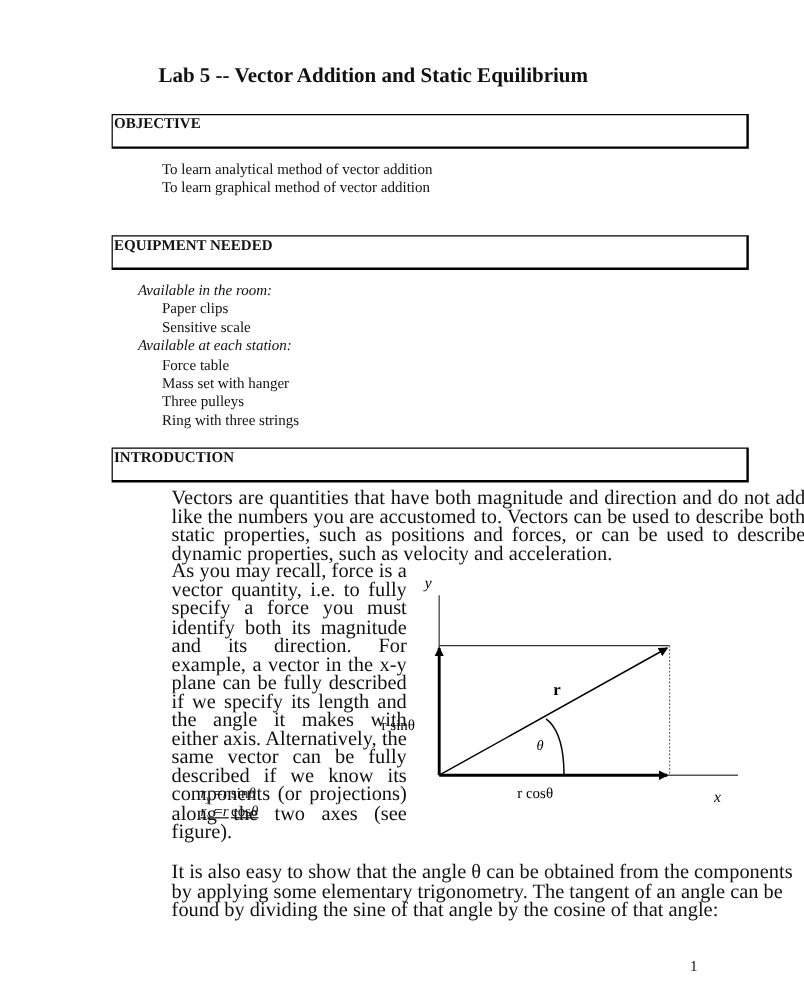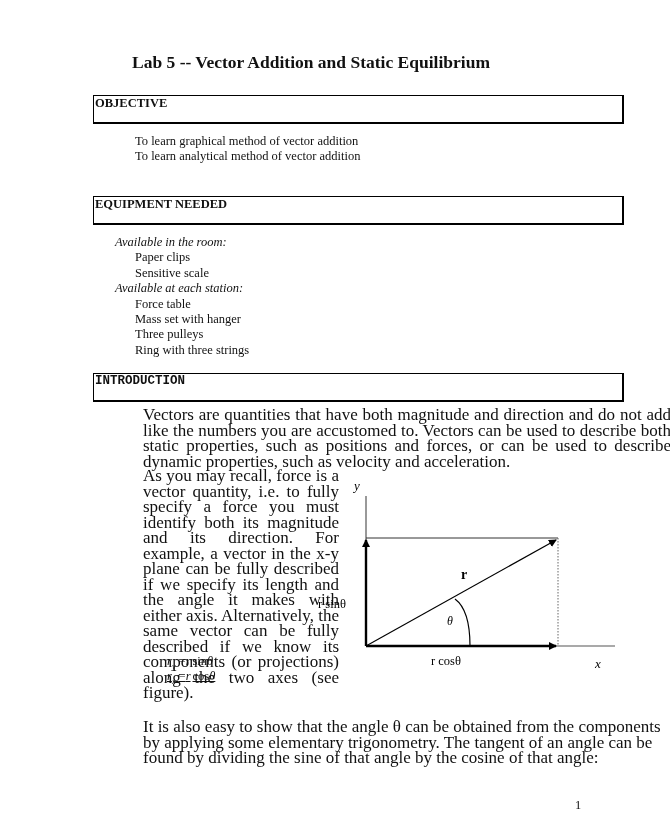--- a/index.html
+++ b/index.html
@@ -35,37 +35,37 @@
     .page-num { position: absolute; left: 575px; top: 798px; font-size: 12.5px; }
     svg text { font-family: "Liberation Serif", "DejaVu Serif", serif; }
   </style>
 </head>
 <body>
 
 <div class="title">Lab 5 -- Vector Addition and Static Equilibrium</div>
 
 <div class="section-box" style="top:95px;">OBJECTIVE</div>
 <div class="lines" style="left:135px; top:134px;">
+  <div>To learn analytical method of vector addition</div>
   <div>To learn graphical method of vector addition</div>
-  <div>To learn analytical method of vector addition</div>
 </div>
 
 <div class="section-box" style="top:196px;">EQUIPMENT NEEDED</div>
 <div class="lines" style="left:115px; top:235px;">
   <div class="ital">Available in the room:</div>
   <div class="indent">Paper clips</div>
   <div class="indent">Sensitive scale</div>
   <div class="ital">Available at each station:</div>
   <div class="indent">Force table</div>
   <div class="indent">Mass set with hanger</div>
   <div class="indent">Three pulleys</div>
   <div class="indent">Ring with three strings</div>
 </div>
 
-<div class="section-box" style="top:373px;font-family:Liberation Mono, monospace;">INTRODUCTION</div>
+<div class="section-box" style="top:373px;">INTRODUCTION</div>
 <div class="para para-last" style="left:95px; top:407px; width:528px;">Vectors are quantities that have both magnitude and direction and do not add like the numbers you are accustomed to. Vectors can be used to describe both static properties, such as positions and forces, or can be used to describe dynamic properties, such as velocity and acceleration.</div>
 
 <div class="para para-last" style="left:95px; top:468px; width:196px;">As you may recall, force is a vector quantity, i.e. to fully specify a force you must identify both its magnitude and its direction. For example, a vector in the x-y plane can be fully described if we specify its length and the angle it makes with either axis. Alternatively, the same vector can be fully described if we know its components (or projections) along the two axes (see figure).</div>
 
 <svg style="position:absolute; left:300px; top:470px;" width="320" height="210" viewBox="0 0 320 210">
   <defs>
     <marker id="ah" markerWidth="8" markerHeight="8" refX="7" refY="4" orient="auto" markerUnits="userSpaceOnUse">
       <path d="M0,0 L8,4 L0,8 z" fill="#000"></path>
     </marker>
   </defs>

